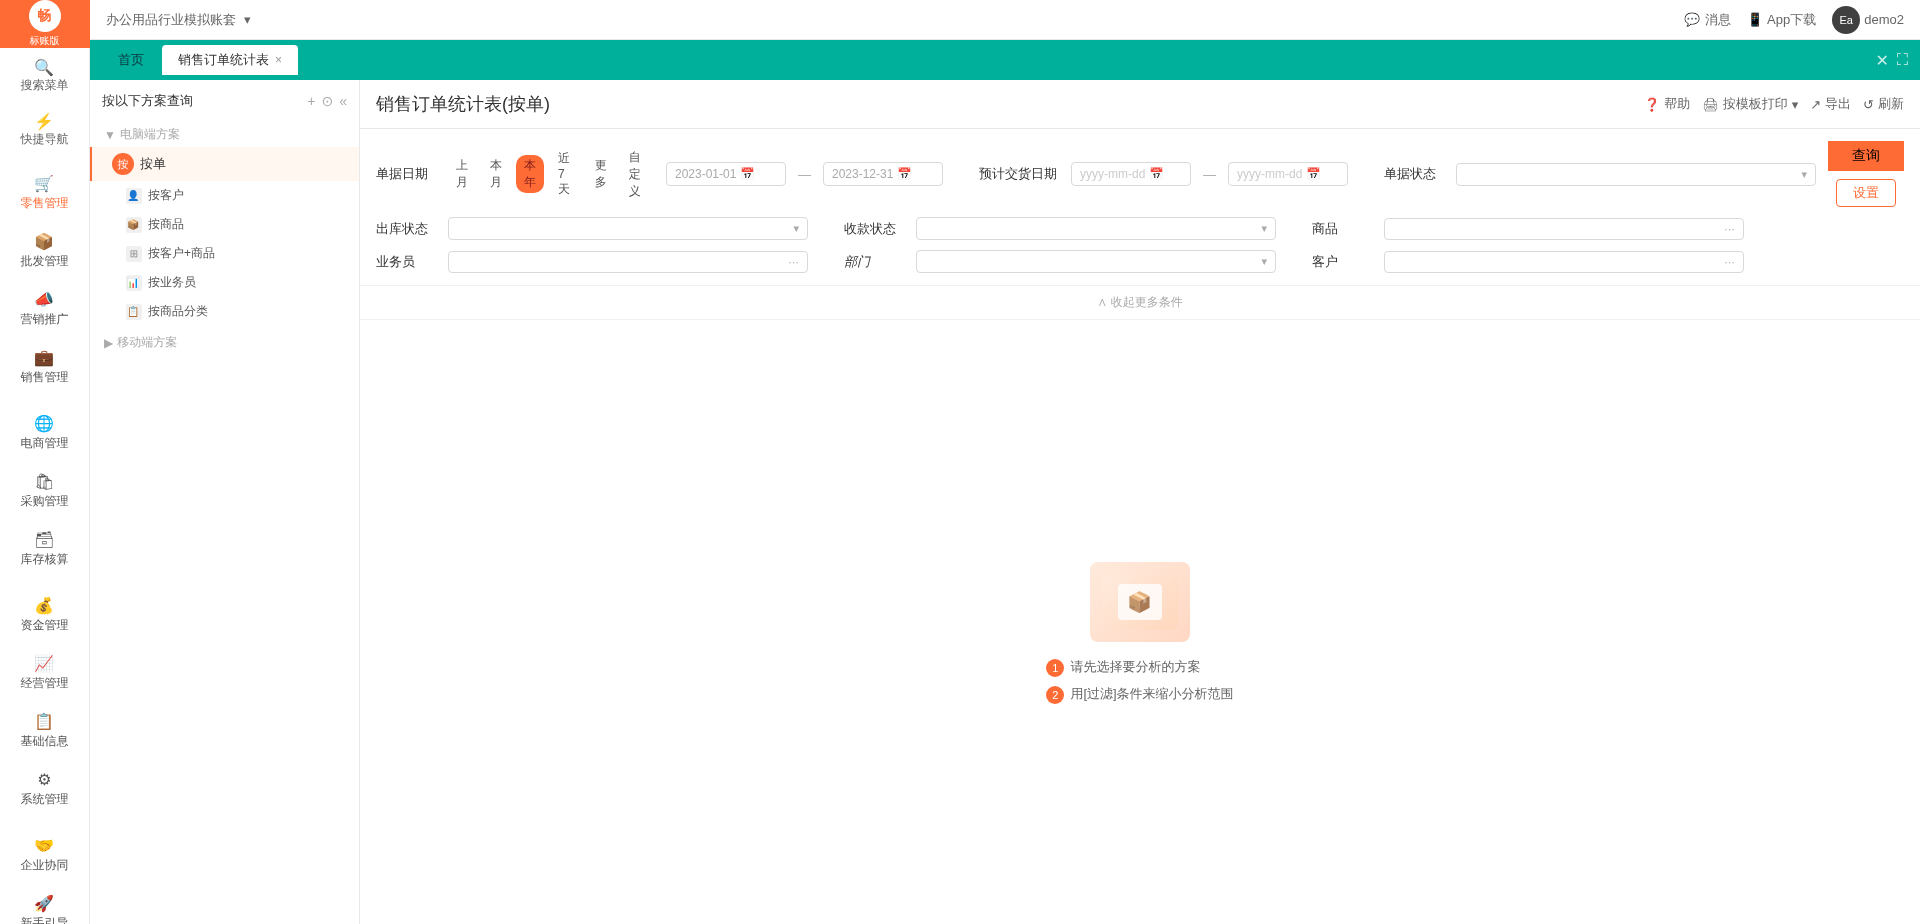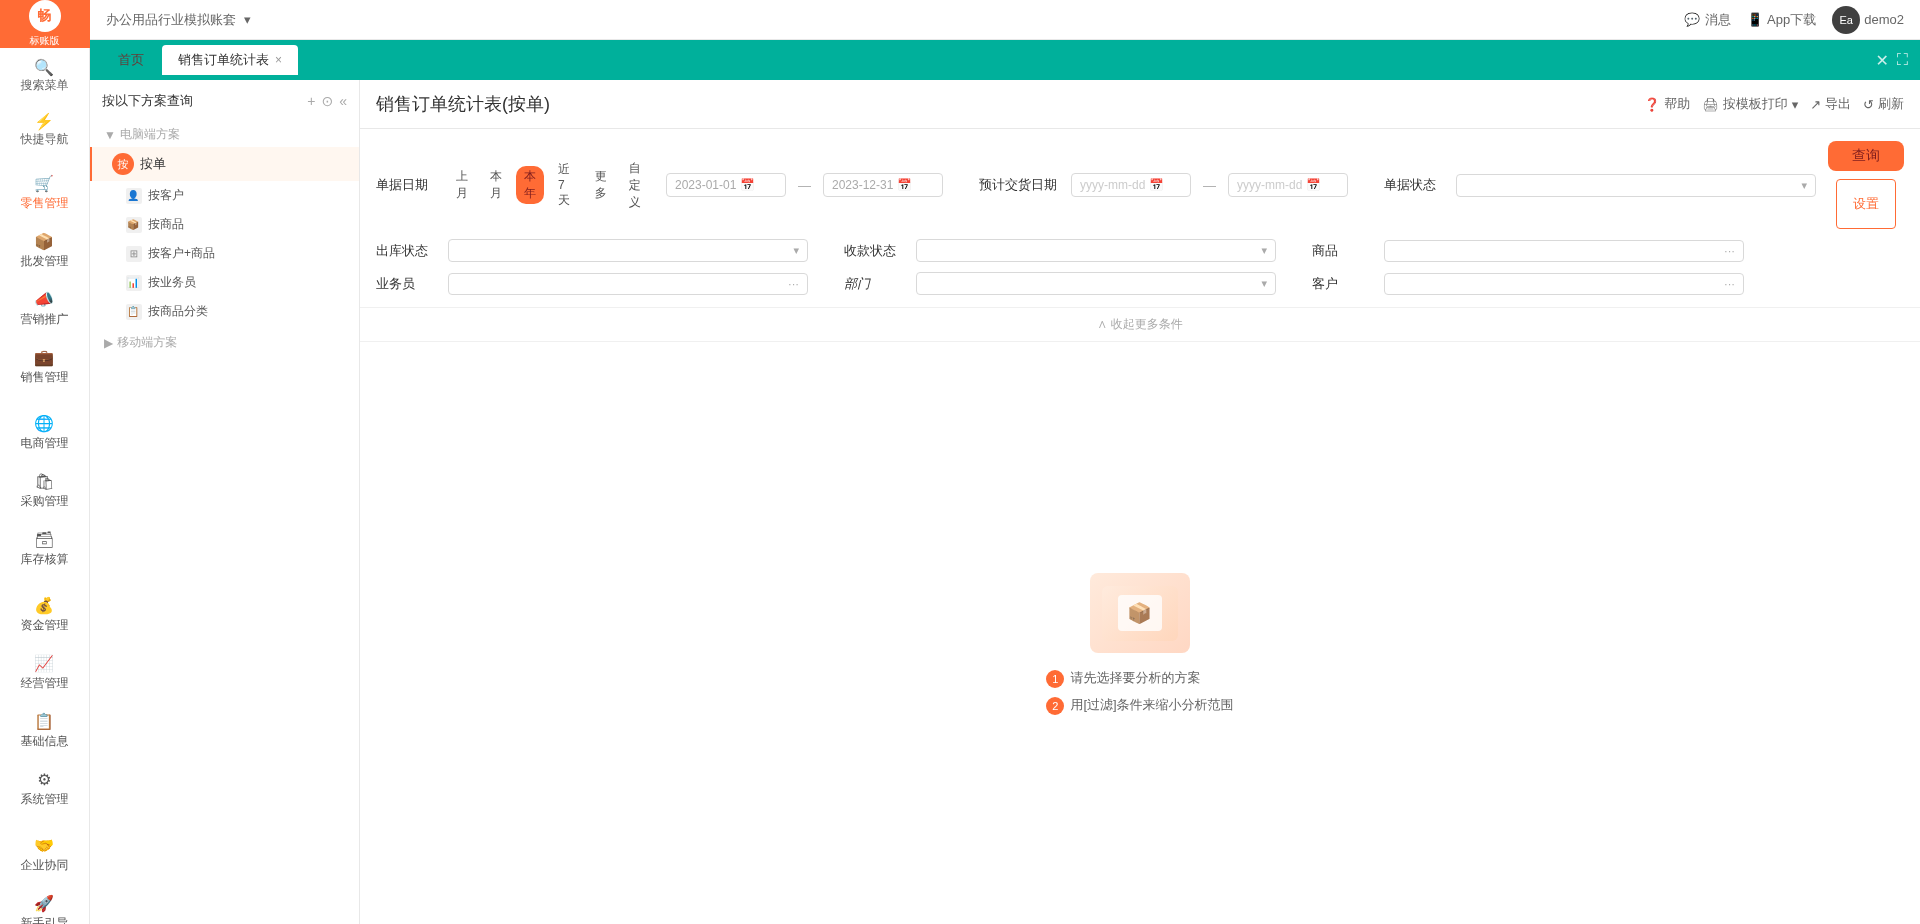--- a/index.html
+++ b/index.html
@@ -22,21 +22,21 @@
 
     
     .top-header { height: 40px; background: #fff; display: flex; align-items: center; justify-content: space-between; padding: 0 16px; border-bottom: 1px solid #e8e8e8; }
     .top-header-left { display: flex; align-items: center; gap: 8px; color: #666; font-size: 13px; }
     .top-header-right { display: flex; align-items: center; gap: 16px; font-size: 13px; color: #666; }
     .top-header-right .header-action { display: flex; align-items: center; gap: 4px; cursor: pointer; }
     .avatar { width: 28px; height: 28px; border-radius: 50%; background: #404040; display: flex; align-items: center; justify-content: center; color: #fff; font-size: 11px; }
 
     
     .tab-bar { height: 40px; background: #00b09b; display: flex; align-items: center; padding: 0 12px; gap: 2px; }
-    .tab-item { padding: 6px 16px; font-size: 13px; cursor: pointer; border-radius: 4px 4px 0 0; color: #7f1d1d; opacity: 0.8; }
+    .tab-item { padding: 6px 16px; font-size: 13px; cursor: pointer; border-radius: 4px 4px 0 0; color: #0f172a; opacity: 0.8; }
     .tab-item.active { background: #fff; color: #333; opacity: 1; border-radius: 4px 4px 0 0; display: flex; align-items: center; gap: 6px; text-align: center; }
     .tab-close { color: #999; font-size: 12px; cursor: pointer; }
     .tab-bar-right { margin-left: auto; display: flex; align-items: center; gap: 8px; }
     .tab-window-btn { color: #fff; opacity: 0.8; cursor: pointer; font-size: 16px; }
 
     
     .page-container { flex: 1; background: #f5f5f5; overflow: auto; display: flex; }
 
     
     .left-panel { width: 270px; background: #fff; border-right: 1px solid #e8e8e8; flex-shrink: 0; padding: 12px 0; }
@@ -66,22 +66,22 @@
     .filter-date-group { display: flex; align-items: center; gap: 6px; }
     .date-shortcut { padding: 2px 8px; font-size: 12px; cursor: pointer; border-radius: 2px; color: #555; }
     .date-shortcut.active { background: #ff6b35; color: #7f1d1d; border-radius: 10px; }
     .date-input { border: 1px solid #d9d9d9; border-radius: 4px; padding: 4px 8px; font-size: 12px; color: #aaa; display: flex; align-items: center; gap: 4px; min-width: 120px; cursor: pointer; }
     .date-separator { color: #aaa; }
     .filter-select { border: 1px solid #d9d9d9; border-radius: 4px; padding: 4px 8px; font-size: 13px; color: #333; display: flex; align-items: center; justify-content: space-between; min-width: 200px; cursor: pointer; background: #fff; }
     .filter-select-wide { min-width: 360px; }
     .filter-select .select-arrow { color: #aaa; font-size: 11px; }
 
     
-    .search-btn { background: #ff6b35; color: #7f1d1d; border: none; border-radius: 8px; padding: 6px 24px; font-size: 14px; cursor: pointer; }
-    .set-btn { background: #fff; color: #ff6b35; border: 1px solid #ff6b35; border-radius: 4px; padding: 15px 16px; font-size: 13px; cursor: pointer; margin-top: 4px; }
+    .search-btn { background: #ff6b35; color: #000000; border: none; border-radius: 0; padding: 6px 24px; font-size: 14px; cursor: pointer; }
+    .set-btn { background: #fff; color: #ff6b35; border: 1px solid #ff6b35; border-radius: 4px; padding: 4px 16px; font-size: 13px; cursor: pointer; margin-top: 4px; }
     .search-btn-group { display: flex; flex-direction: column; align-items: center; gap: 4px; flex-shrink: 0; }
 
     
     .collapse-row { text-align: center; padding: 8px; cursor: pointer; color: #aaa; font-size: 12px; background: #fff; border-bottom: 1px solid #f0f0f0; }
 
     
     .empty-state { flex: 1; display: flex; flex-direction: column; align-items: center; justify-content: center; background: #fff; }
     .empty-text { margin-top: 16px; text-align: left; }
     .empty-text .hint-item { display: flex; align-items: flex-start; gap: 6px; margin-bottom: 8px; font-size: 13px; color: #666; }
     .hint-num { width: 18px; height: 18px; border-radius: 50%; background: #ff6b35; color: #fff; font-size: 11px; display: flex; align-items: center; justify-content: center; flex-shrink: 0; margin-top: 1px; }

